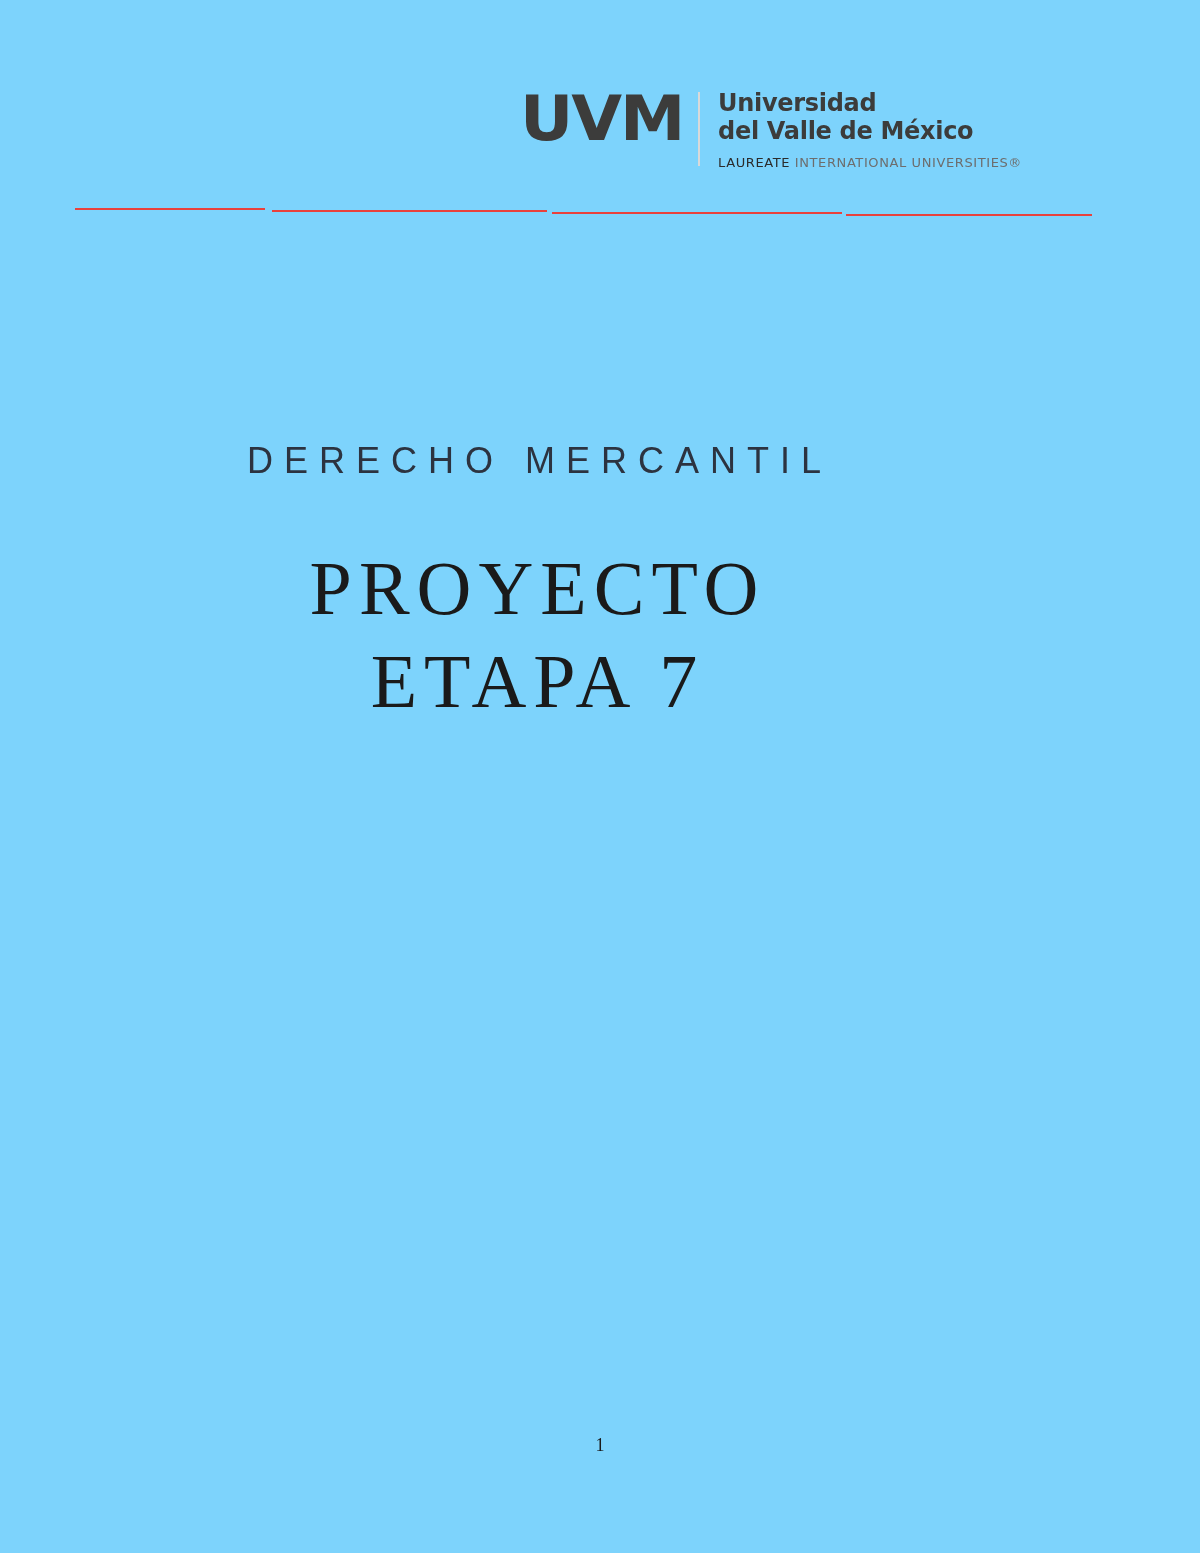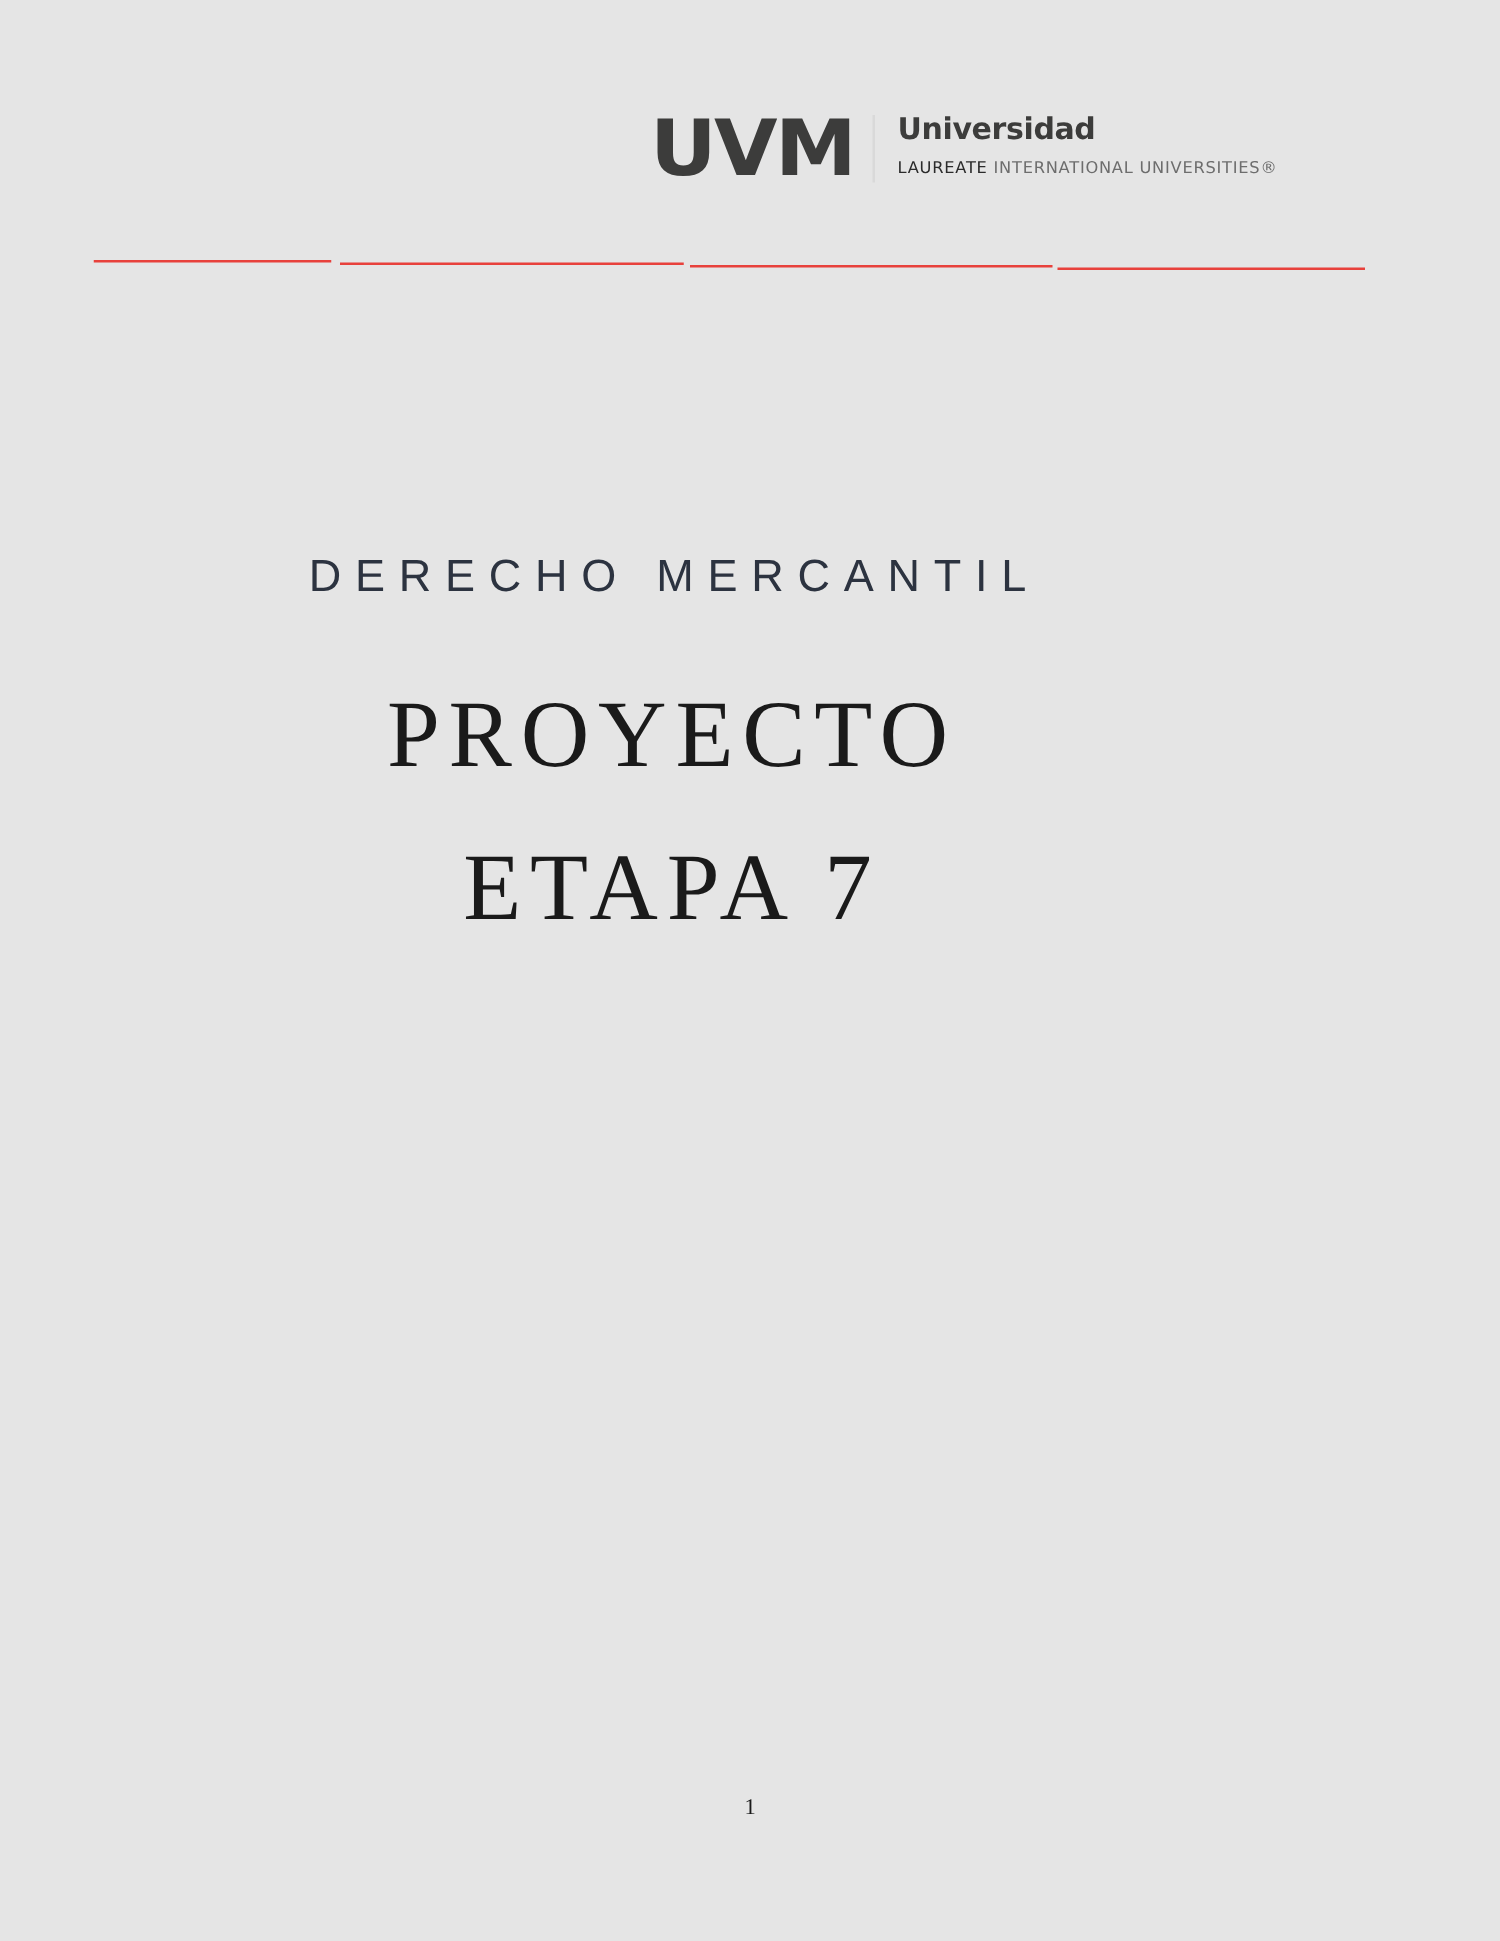--- a/index.html
+++ b/index.html
@@ -4,21 +4,21 @@
 <style>
   html, body {
     margin: 0;
     padding: 0;
     background: #ffffff;
   }
   .page {
     position: relative;
     width: 1200px;
     height: 1553px;
-    background: #e5e5e5;
+    background: #7dd3fc;
     font-family: "Liberation Sans", sans-serif;
     overflow: hidden;
   }
 
   
   .header {
     position: absolute;
     top: 80px;
     left: 0;
     width: 1200px;
@@ -110,21 +110,20 @@
     font-weight: 400;
     color: #1a1a1a;
     line-height: 1.22;
     letter-spacing: 7px;
     margin: 0;
     padding-left: 7px;
   }
   .main-title .line {
     display: block;
     white-space: nowrap;
-    margin-top: 29px;
   }
 
   
   .page-number {
     position: absolute;
     top: 1435px;
     left: 0;
     width: 1200px;
     text-align: center;
     font-family: "Liberation Serif", serif;
@@ -136,20 +135,21 @@
 <body>
 
 <div class="page">
 
   <div class="header">
     <div class="logo-block">
       <div class="uvm-mark">UVM</div>
       <div class="logo-divider"></div>
       <div class="logo-text">
         <div class="logo-line1">Universidad</div>
+        <div class="logo-line2">del Valle de México</div>
         <div class="logo-laureate"><b>LAUREATE</b><span class="light"> INTERNATIONAL UNIVERSITIES®</span></div>
       </div>
     </div>
   </div>
 
   <div class="rule rule-a"></div>
   <div class="rule rule-b"></div>
   <div class="rule rule-c"></div>
   <div class="rule rule-d"></div>
 

